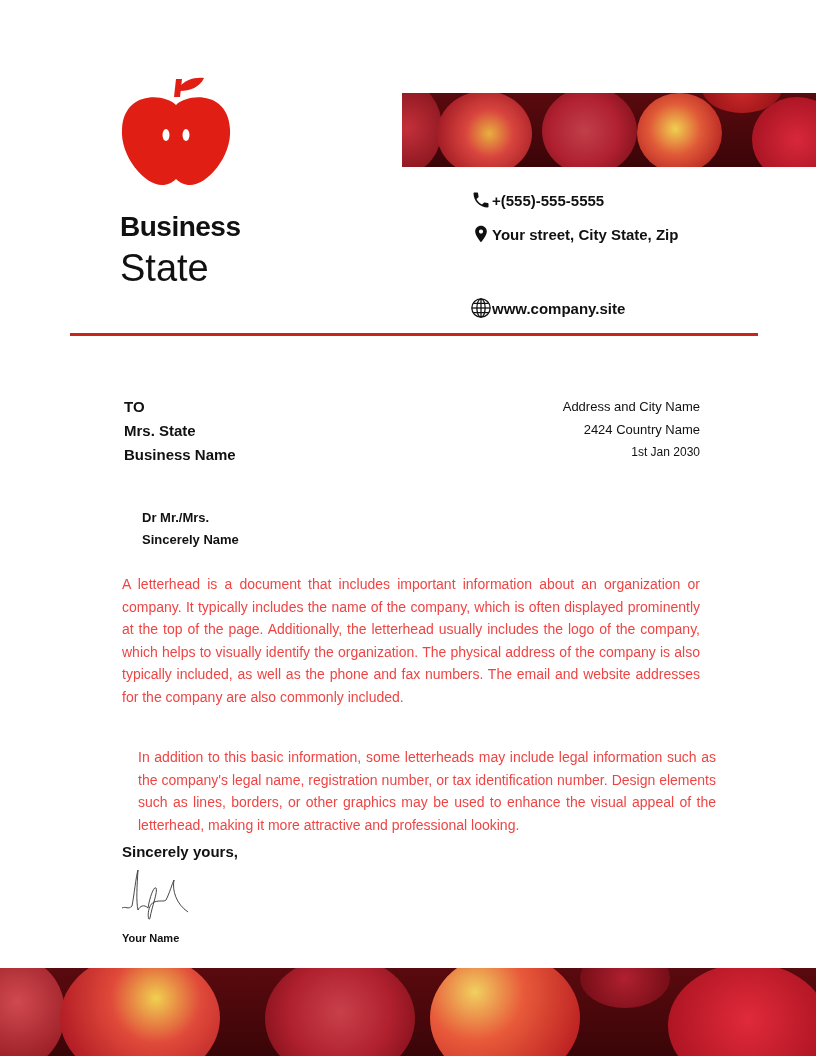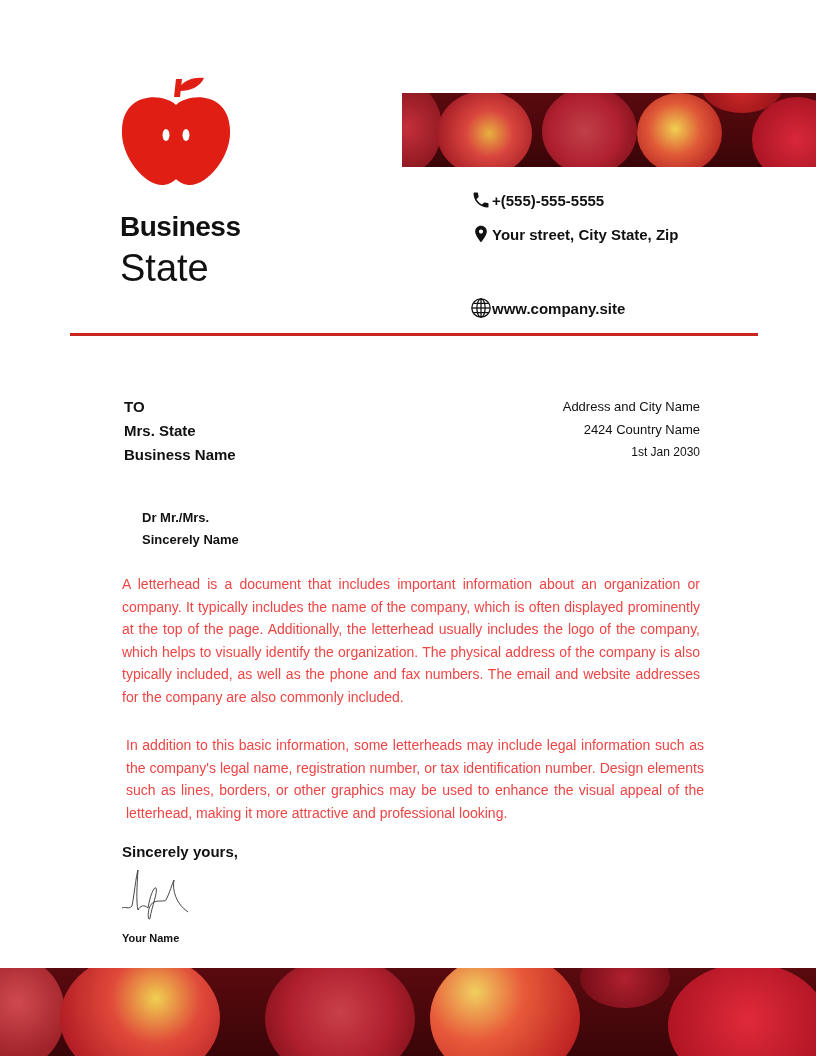--- a/index.html
+++ b/index.html
@@ -108,21 +108,21 @@
   <div>2424 Country Name</div>
   <div class="date">1st Jan 2030</div>
 </div>
 
 <div class="abs salutation">
   <div>Dr Mr./Mrs.</div>
   <div>Sincerely Name</div>
 </div>
 
 <p class="abs body-text p1" style="margin:0;">A letterhead is a document that includes important information about an organization or company. It typically includes the name of the company, which is often displayed prominently at the top of the page. Additionally, the letterhead usually includes the logo of the company, which helps to visually identify the organization. The physical address of the company is also typically included, as well as the phone and fax numbers. The email and website addresses for the company are also commonly included.</p>
-<p class="abs body-text p2" style="margin:4px;">In addition to this basic information, some letterheads may include legal information such as the company's legal name, registration number, or tax identification number. Design elements such as lines, borders, or other graphics may be used to enhance the visual appeal of the letterhead, making it more attractive and professional looking.</p>
+<p class="abs body-text p2" style="margin:16px;">In addition to this basic information, some letterheads may include legal information such as the company's legal name, registration number, or tax identification number. Design elements such as lines, borders, or other graphics may be used to enhance the visual appeal of the letterhead, making it more attractive and professional looking.</p>
 
 <div class="abs closing">Sincerely yours,</div>
 <div class="abs signature">
   <svg width="75" height="60" viewBox="0 0 75 60" fill="none" stroke="#333" stroke-width="0.9">
     <path d="M2 42 C6 40, 8 44, 12 40 C14 30, 16 10, 18 4 C17 20, 16 35, 18 44 C20 40, 24 38, 28 42 C30 30, 34 20, 36 22 C38 26, 32 40, 30 52 C28 58, 26 40, 34 36 C40 34, 44 36, 46 34 C50 26, 52 18, 54 14 C52 24, 56 38, 68 46"></path>
   </svg>
 </div>
 <div class="abs your-name">Your Name</div>
 
 <div class="abs photo-bottom">

